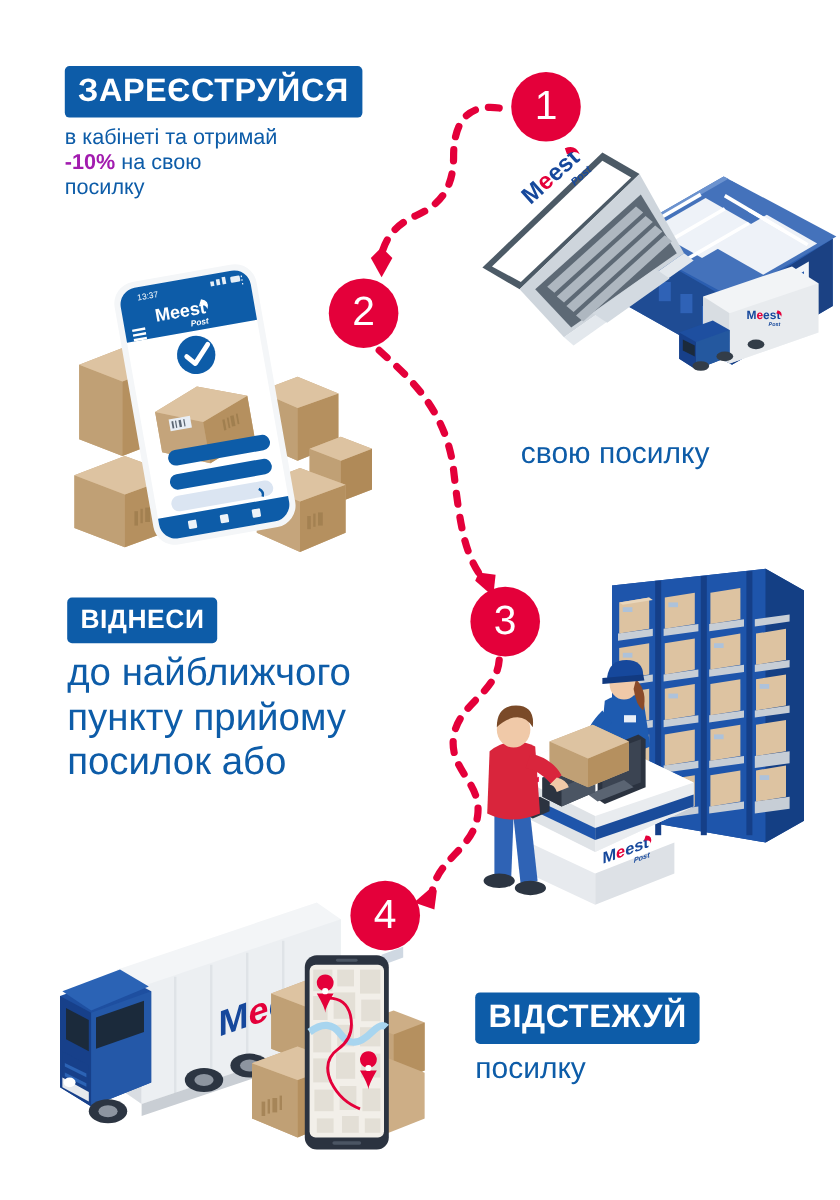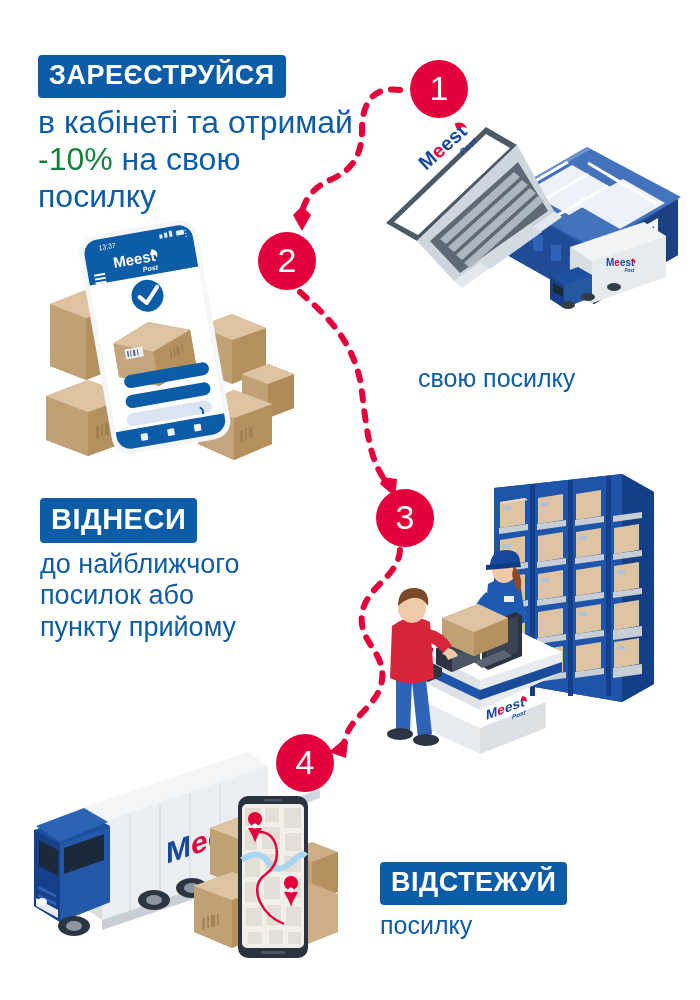--- a/index.html
+++ b/index.html
@@ -1,36 +1,36 @@
 <!DOCTYPE html>
 <html><head>
 <meta charset="utf-8">
 <style>
   html,body{margin:0;padding:0;}
   body{
     width:700px;height:1000px;background:#ffffff;overflow:hidden;position:relative;
     font-family:"Liberation Sans","DejaVu Sans",sans-serif;
   }
-  .stage{position:relative;width:580px;height:1000px;}
+  .stage{position:relative;width:580px;height:1000px;margin-left:16px;}
 
   
   .txtblock{position:absolute;}
   .tag{
     display:inline-block;background:#0d5ca8;color:#ffffff;
     font-weight:bold;letter-spacing:.5px;line-height:1;
     padding:7px 11px 9px 11px;border-radius:4px;white-space:nowrap;
   }
   .ln{color:#0d5ca8;line-height:1.16;white-space:nowrap;}
-  .ln b{font-weight:normal;color:#15803d;}
+  .ln b{font-weight:bold;color:#a21caf;}
   .s1 .tag{font-size:27px;}
-  .s1 .ln{font-size:32px;}
+  .s1 .ln{font-size:18px;}
   .s2 .tag{font-size:27px;}
   .s2 .ln{font-size:25px;}
-  .s3 .tag{font-size:29px;}
-  .s3 .ln{font-size:27px;}
+  .s3 .tag{font-size:22px;}
+  .s3 .ln{font-size:32px;}
   .s4 .tag{font-size:27px;}
   .s4 .ln{font-size:25px;}
 
   
   .badge{
     position:absolute;border-radius:50%;background:#e4003a;color:#fff;
     display:flex;align-items:center;justify-content:center;
     font-size:34px;font-weight:normal;line-height:1;
   }
   .badge span{transform:translateY(-1px);}
@@ -50,25 +50,25 @@
     <div class="ln">посилку</div>
   </div>
 
   <div class="txtblock s2" style="left:418px;top:358px;">
     <div class="ln" style="margin-top:6px;text-align:right;">свою посилку</div>
   </div>
 
   <div class="txtblock s3" style="left:40px;top:498px;">
     <div class="tag">ВІДНЕСИ</div>
     <div class="ln" style="margin-top:6px;">до найближчого</div>
+    <div class="ln">пункту прийому</div>
     <div class="ln">посилок або</div>
-    <div class="ln">пункту прийому</div>
-  </div>
-
-  <div class="txtblock s4" style="left:380px;top:862px;">
+  </div>
+
+  <div class="txtblock s4" style="left:380px;top:827px;">
     <div class="tag">ВІДСТЕЖУЙ</div>
     <div class="ln" style="margin-top:6px;">посилку</div>
   </div>
 
   <svg class="path" style="left:0;top:0;width:700px;height:1000px;" viewBox="0 0 700 1000">
     <path d="M400,90 C372,86 362,104 362,130 C362,160 348,172 330,180 C312,188 305,200 302,212" fill="none" stroke="#e4003a" stroke-width="6" stroke-linecap="round" stroke-dasharray="9 11"></path>
     <path d="M302,206 l9,9 l-9,16 l-9,-16 z" fill="#e4003a"></path>
   </svg>
 
   <svg class="path" style="left:0;top:0;width:700px;height:1000px;" viewBox="0 0 700 1000">

